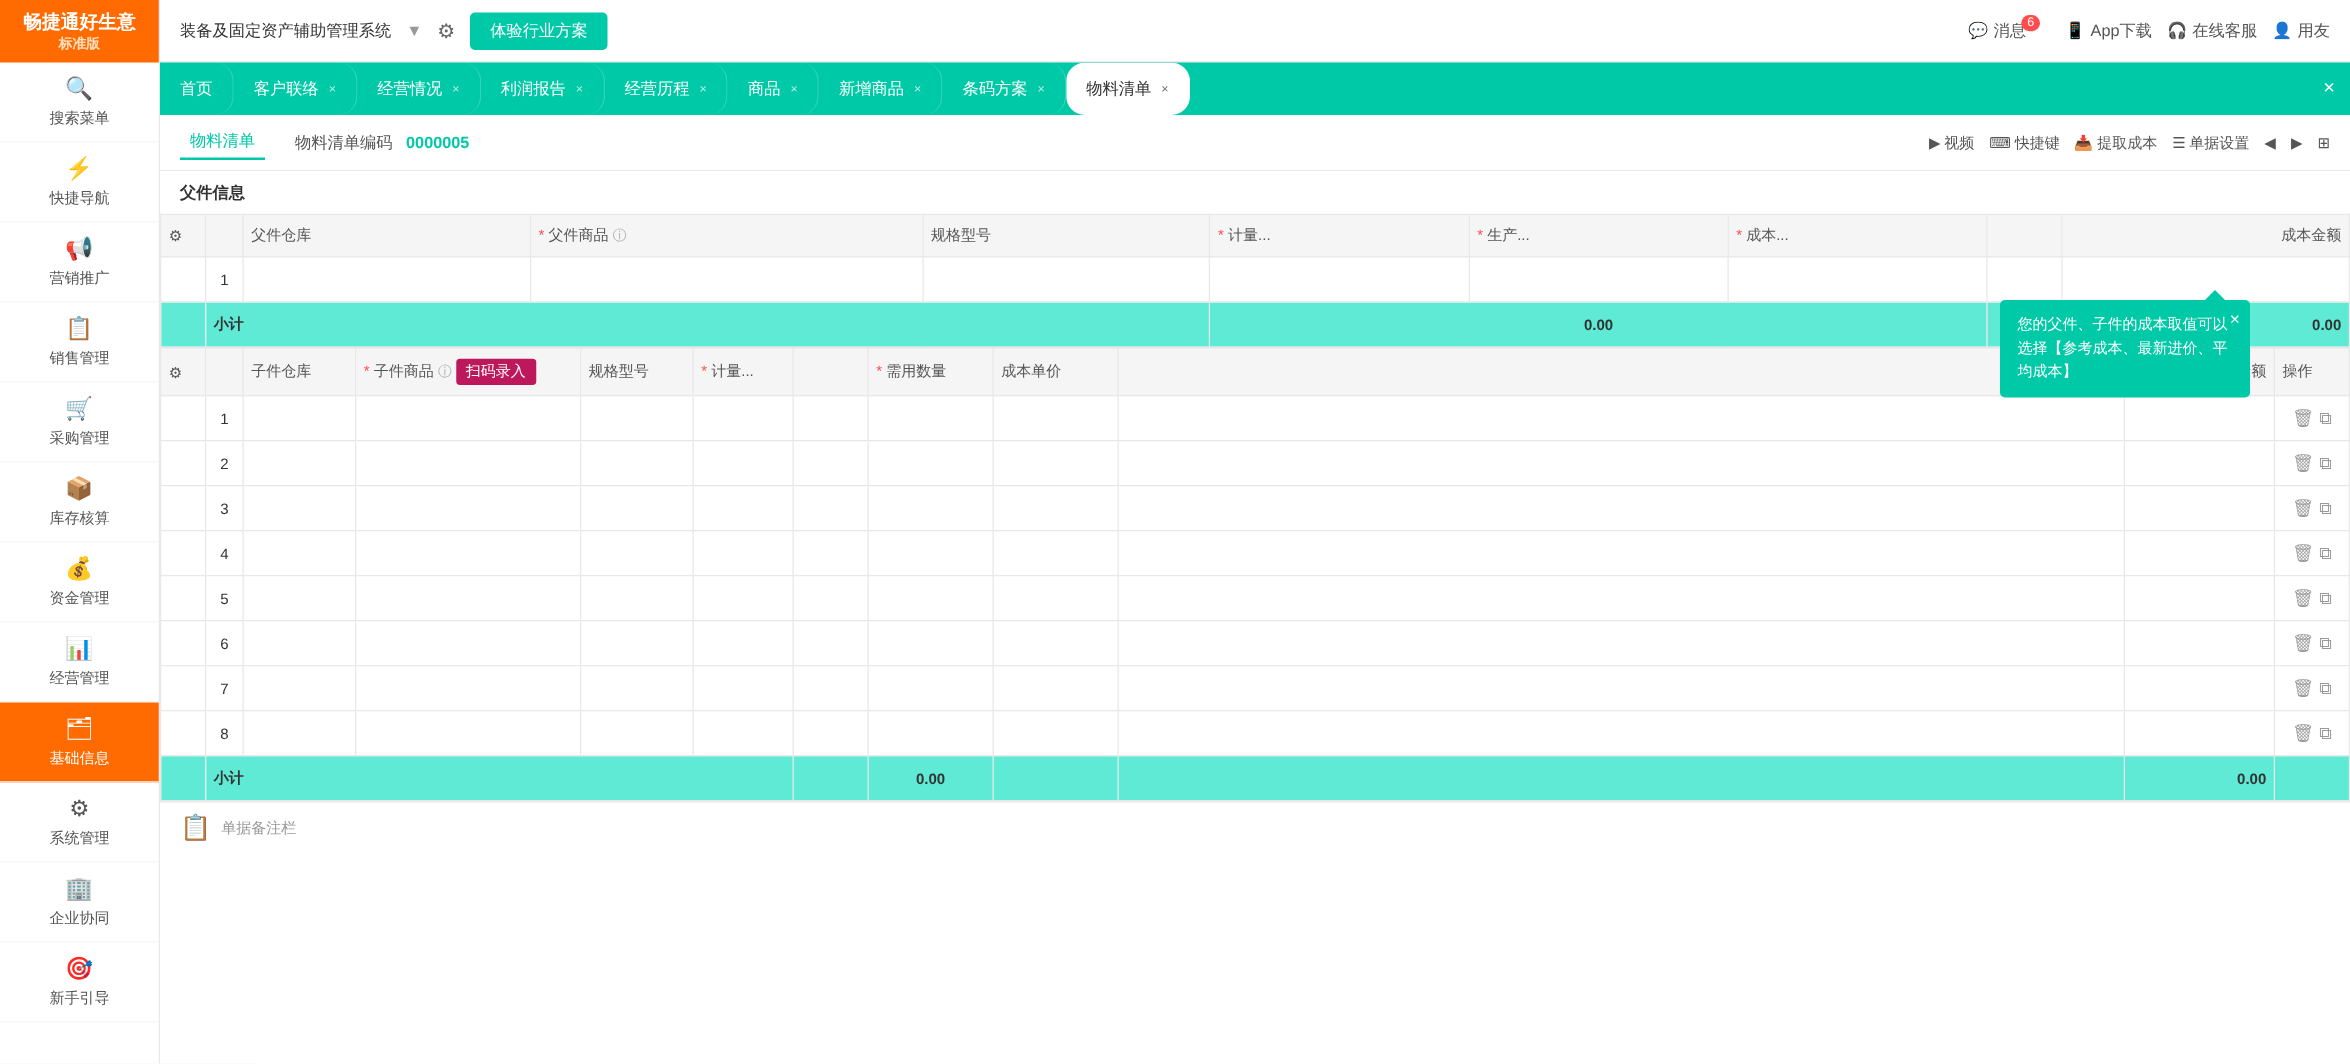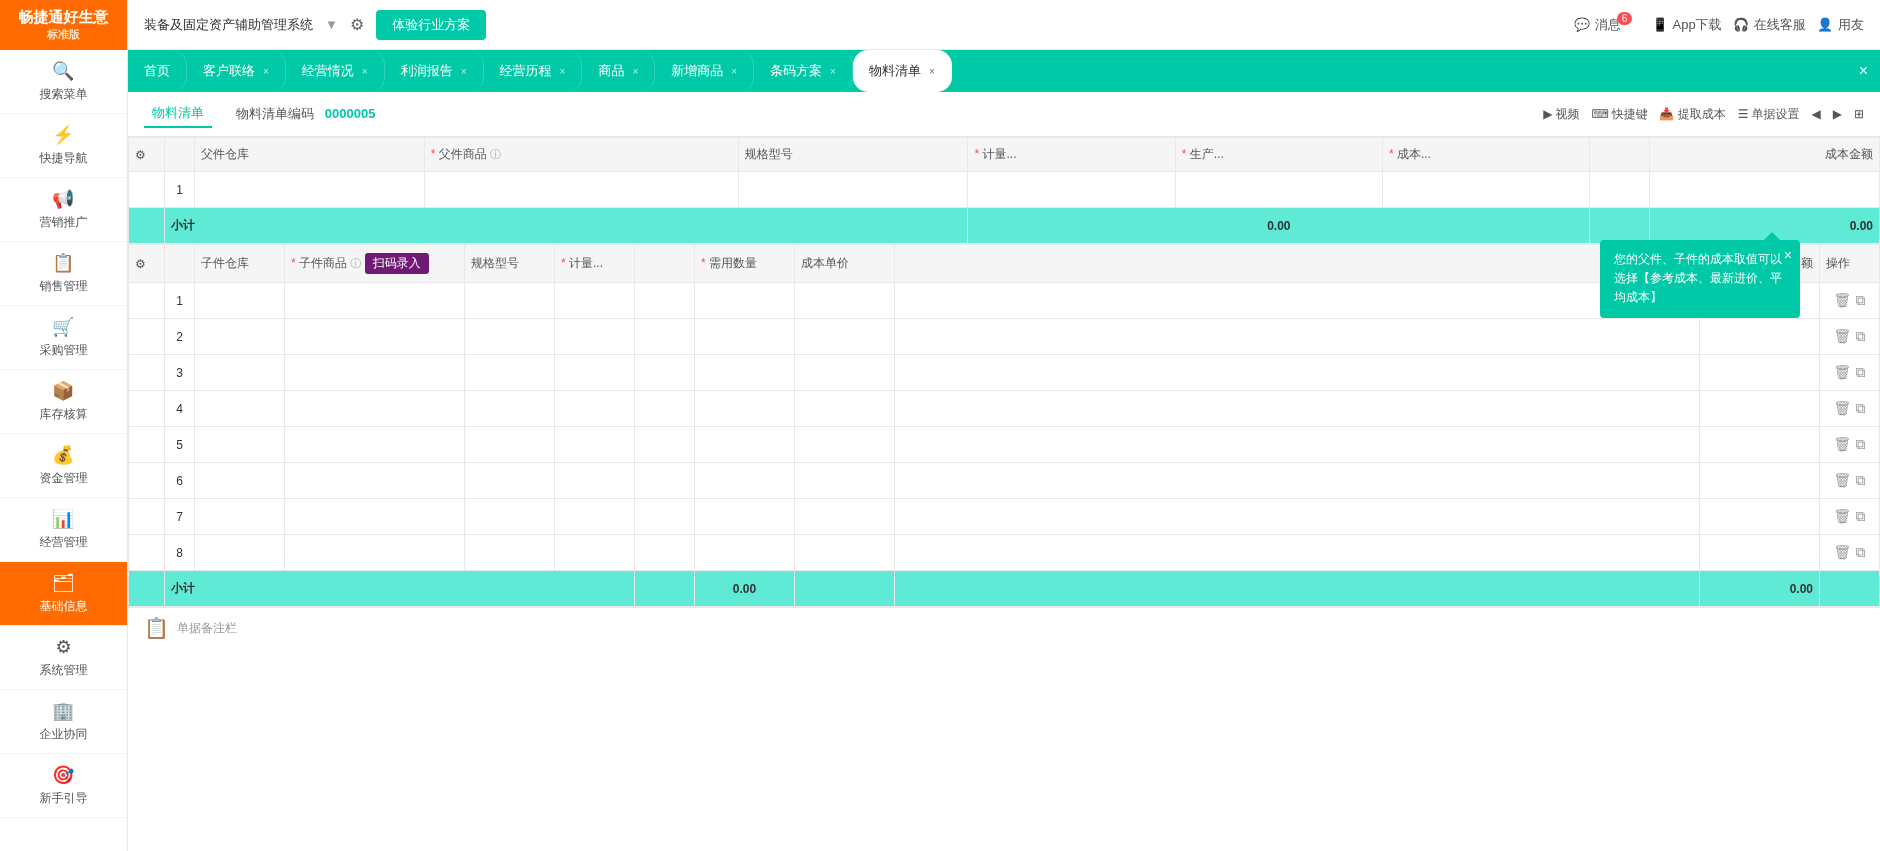--- a/index.html
+++ b/index.html
@@ -194,21 +194,21 @@
       width: 30px;
     }
     .th-gear { width: 36px; text-align: center; }
     .required { color: #ff4d4f; }
     .col-actions { width: 60px; text-align: center; }
     .action-icons { display: flex; gap: 4px; justify-content: center; }
     .action-icon { cursor: pointer; color: #999; font-size: 14px; }
 
     
     .scan-btn {
-      background: #701a75;
+      background: #be185d;
       color: #fff;
       border: none;
       border-radius: 3px;
       padding: 2px 8px;
       font-size: 12px;
       cursor: pointer;
     }
 
     
     .tooltip-box {
@@ -414,20 +414,21 @@
           <span>
             <span>☰</span>
             <span>单据设置</span>
           </span>
           <span style="cursor:pointer;">◀</span>
           <span style="cursor:pointer;">▶</span>
           <span style="cursor:pointer;">⊞</span>
         </div>
       </div>
 
+      <div class="section-title">父件信息</div>
 
       <div style="padding: 0 0 0 0;">
         <table class="data-table">
           <thead>
             <tr>
               <th class="th-gear">⚙</th>
               <th></th>
               <th>父件仓库</th>
               <th><span class="required">*</span> 父件商品 <span style="color:#aaa;font-size:11px;">ⓘ</span></th>
               <th>规格型号</th>

